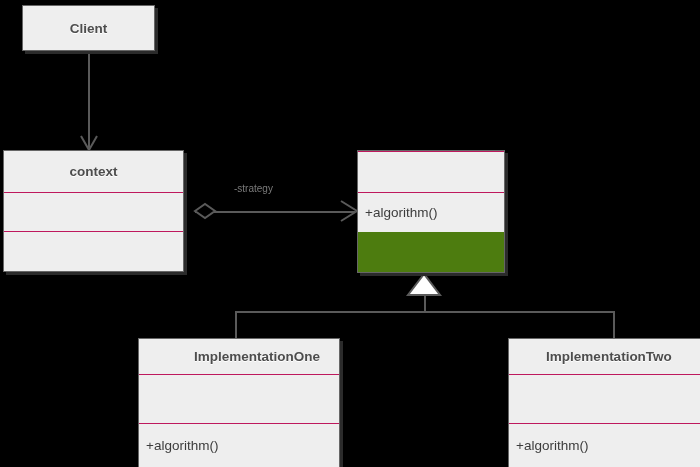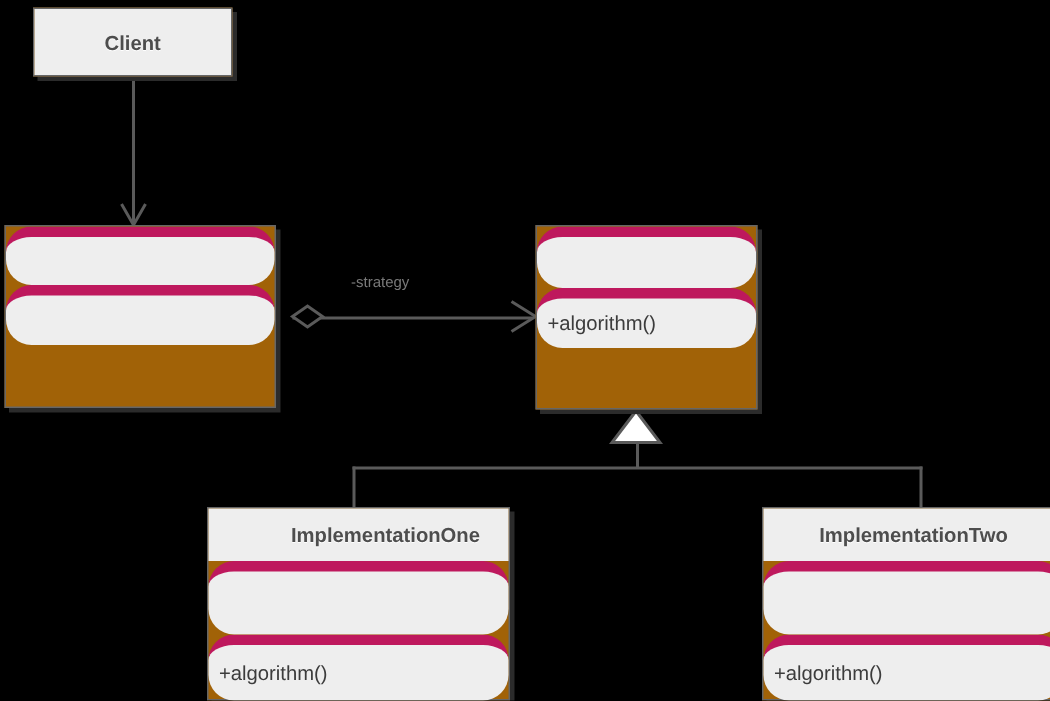--- a/index.html
+++ b/index.html
@@ -17,34 +17,33 @@
     position: relative;
     width: 700px;
     height: 467px;
     background: #000000;
   }
 
   
   .uml-class {
     position: absolute;
     box-sizing: border-box;
-    background: #a16207;
+    background: #4d7c0f;
     border: 1px solid #666666;
     box-shadow: 3px 3px 0 0 #2b2b2b;
     z-index: 5;
   }
   .uml-row {
     box-sizing: border-box;
     background: #eeeeee;
     overflow: hidden;
     white-space: nowrap;
   }
   .uml-row.divided {
-    border-top: 7px solid #be185d;
-    border-radius: 17px;
+    border-top: 1px solid #be185d;
   }
   .uml-name {
     font-weight: bold;
     font-size: 13.5px;
     color: #4d4d4d;
     display: flex;
     align-items: center;
     justify-content: center;
     text-shadow: 0 1px 0 #ffffff;
   }
@@ -109,20 +108,21 @@
     <polygon points="424,274 408,295 440,295" fill="#ffffff" stroke="#5a5a5a" stroke-width="2"></polygon>
   </svg>
 
   <div class="edge-label" style="left:234px; top:183px;">-strategy</div>
 
   <div class="uml-class" style="left:22px; top:5px; width:133px; height:46px;">
     <div class="uml-row uml-name" style="height:44px;">Client</div>
   </div>
 
   <div class="uml-class" style="left:3px; top:150px; width:181px; height:122px;">
+    <div class="uml-row uml-name" style="height:41px;">context</div>
     <div class="uml-row uml-member uml-empty divided" style="height:39px;"></div>
     <div class="uml-row uml-member uml-empty divided" style="height:40px;"></div>
   </div>
 
   <div class="uml-class" style="left:357px; top:150px; width:148px; height:123px;">
     <div class="uml-row uml-member uml-empty divided" style="height:41px;"></div>
     <div class="uml-row uml-member divided" style="height:40px;">+algorithm()</div>
   </div>
 
   <div class="uml-class" style="left:138px; top:338px; width:202px; height:129px;">

